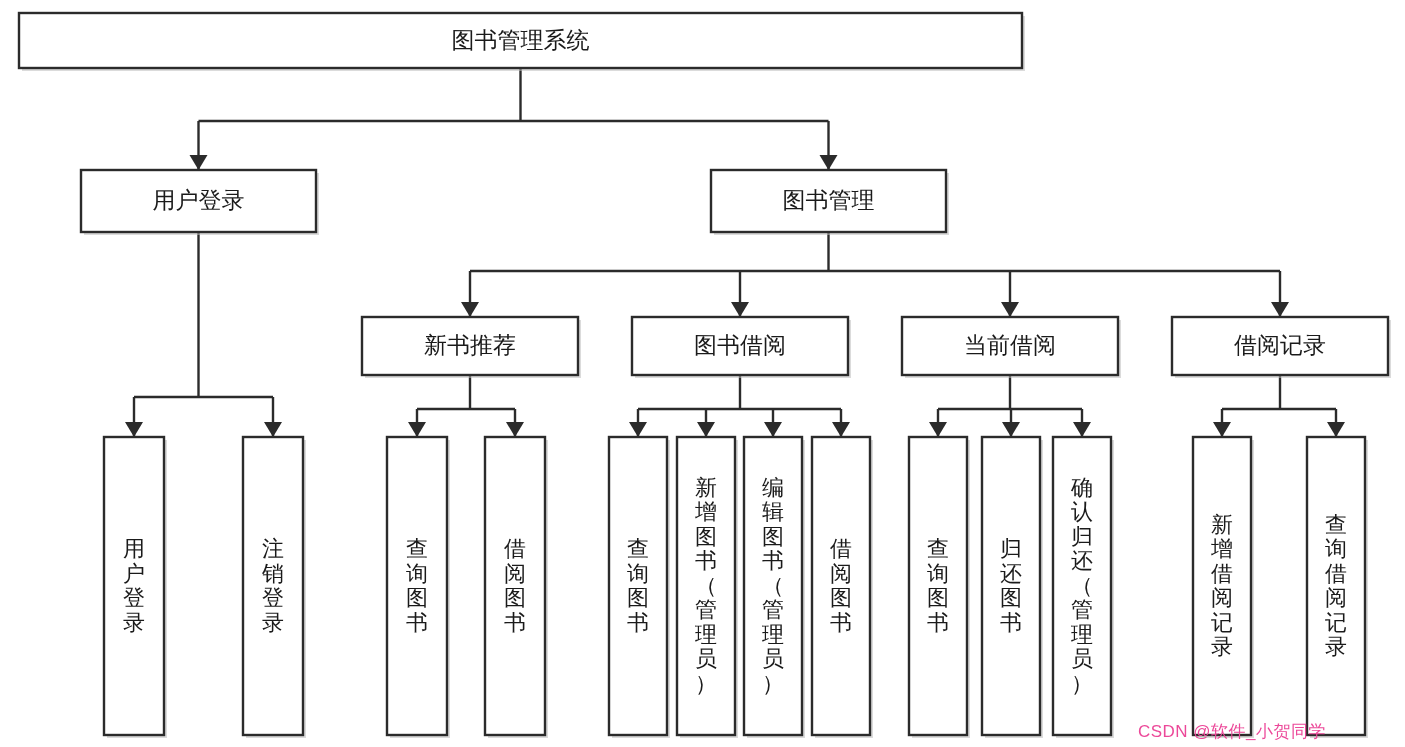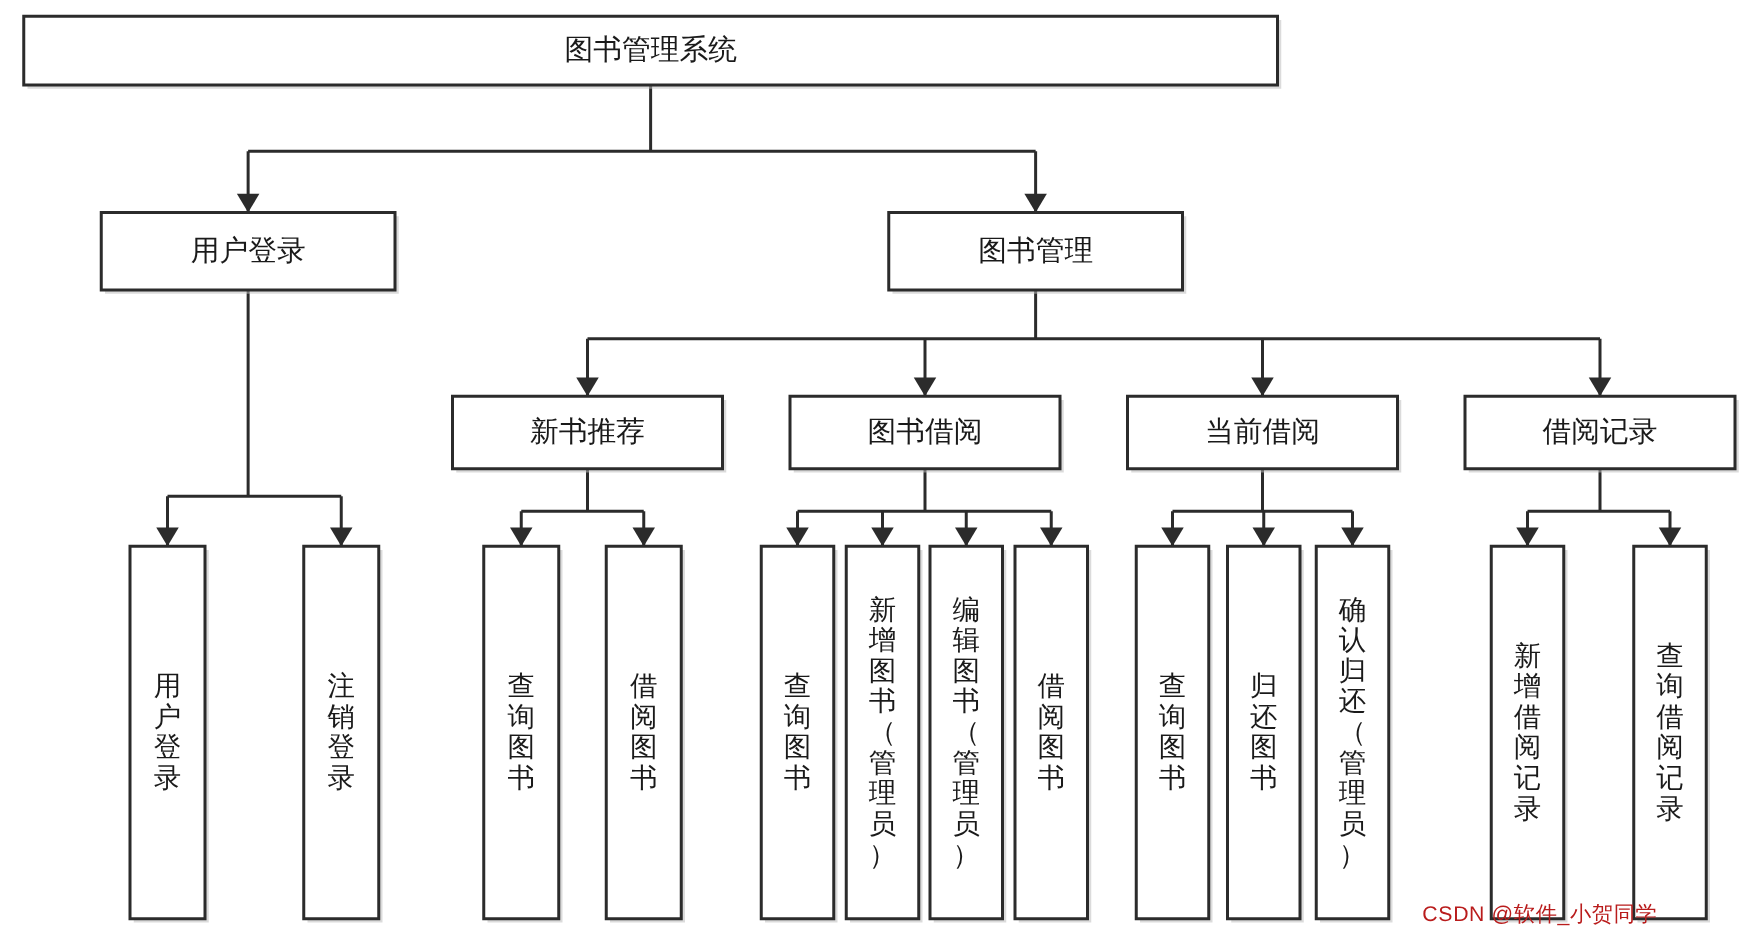--- a/index.html
+++ b/index.html
@@ -58,21 +58,21 @@
     font-size: 22px;
     fill: #1a1a1a;
     text-anchor: middle;
   }
   .watermark {
     position: absolute;
     right: 14px;
     bottom: 4px;
     font-family: "Liberation Sans", "DejaVu Sans", sans-serif;
     font-size: 17px;
-    color: #b91c1c;
+    color: #ec4899;
     letter-spacing: 0.5px;
     white-space: nowrap;
     user-select: none;
   }
 </style>
 </head>
 <body>
 
 <div id="diagram-root">
   <svg id="flowchart" viewBox="0 0 1405 747" xmlns="http://www.w3.org/2000/svg">

